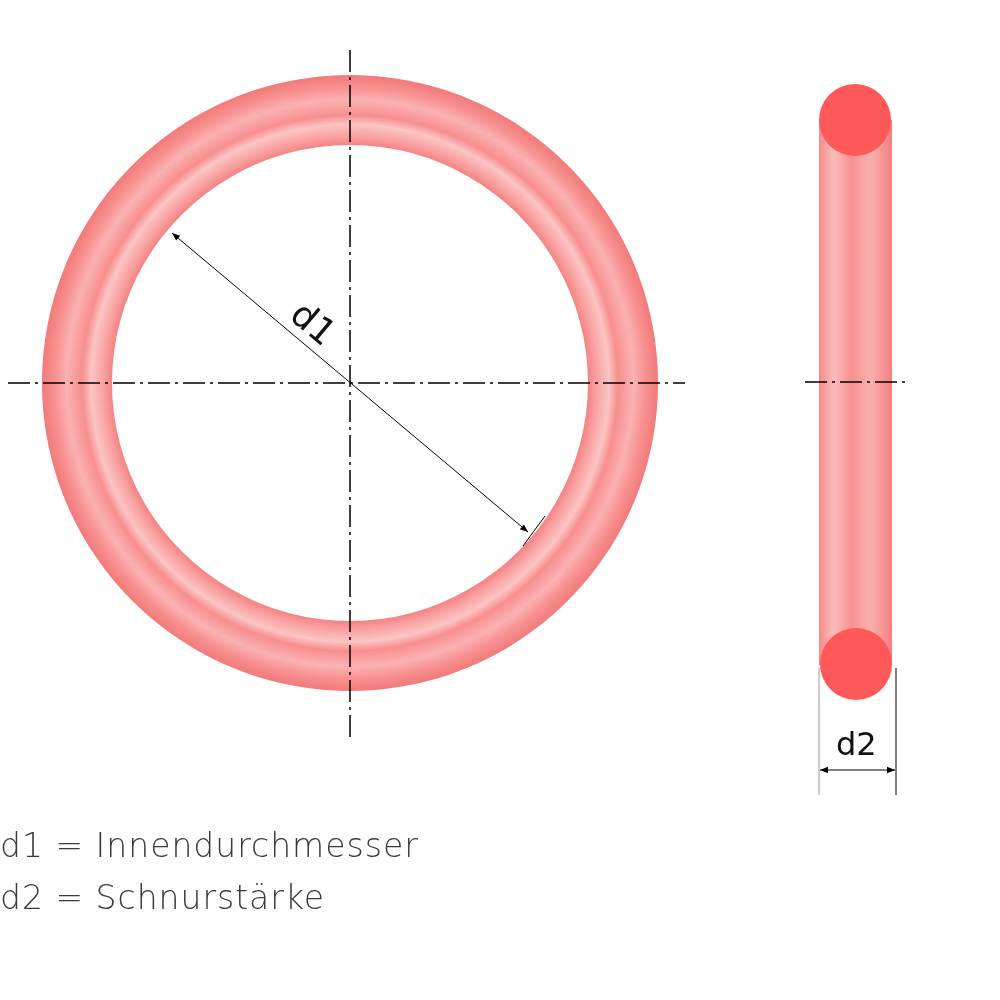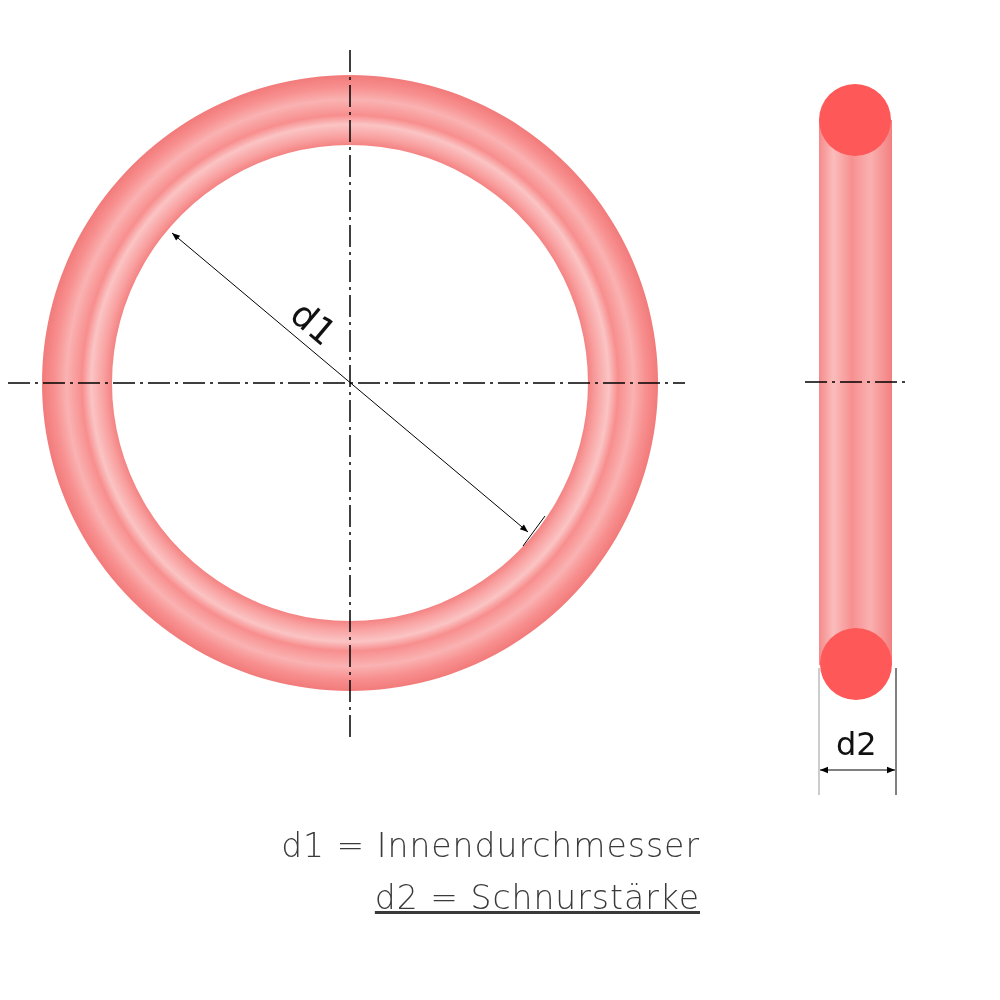--- a/index.html
+++ b/index.html
@@ -1,18 +1,18 @@
 <!DOCTYPE html>
 <html><head>
 <meta charset="utf-8">
 <style>
   html, body { margin:0; padding:0; background:#ffffff; }
   body { width:1000px; height:1000px; position:relative; overflow:hidden; font-family:"DejaVu Sans", sans-serif; }
   svg { position:absolute; left:0; top:0; }
-  .legend { position:absolute; left:0; width:700px; text-align:right; color:#3a3a3a; font-size:33px; letter-spacing:1px; font-weight:300; }
+  .legend { position:absolute; left:0; width:700px; text-align:left; color:#3a3a3a; font-size:33px; letter-spacing:1px; font-weight:300; }
   .lbl { font-family:"DejaVu Sans", sans-serif; fill:#111; }
 </style>
 </head>
 <body>
 
 <svg width="1000" height="1000" viewBox="0 0 1000 1000">
   <defs>
     <radialGradient id="torus" cx="350" cy="383" r="308" gradientUnits="userSpaceOnUse">
       <stop offset="0.77" stop-color="#f48080"></stop>
       <stop offset="0.80" stop-color="#f9a0a0"></stop>
@@ -58,13 +58,13 @@
 
   <g>
     <line x1="819" y1="668" x2="819" y2="795" stroke="#999" stroke-width="1"></line>
     <line x1="896" y1="668" x2="896" y2="795" stroke="#000" stroke-width="1"></line>
     <line x1="820" y1="770" x2="895" y2="770" stroke="#000" stroke-width="1" marker-start="url(#arr)" marker-end="url(#arr)"></line>
     <text class="lbl" font-size="32" x="836" y="755">d2</text>
   </g>
 </svg>
 
 <div class="legend" style="top:826px;">d1 = Innendurchmesser</div>
-<div class="legend" style="top:878px;text-decoration:underline;">d2 = Schnurstärke</div>
+<div class="legend" style="top:878px;">d2 = Schnurstärke</div>
 
 </body></html>

